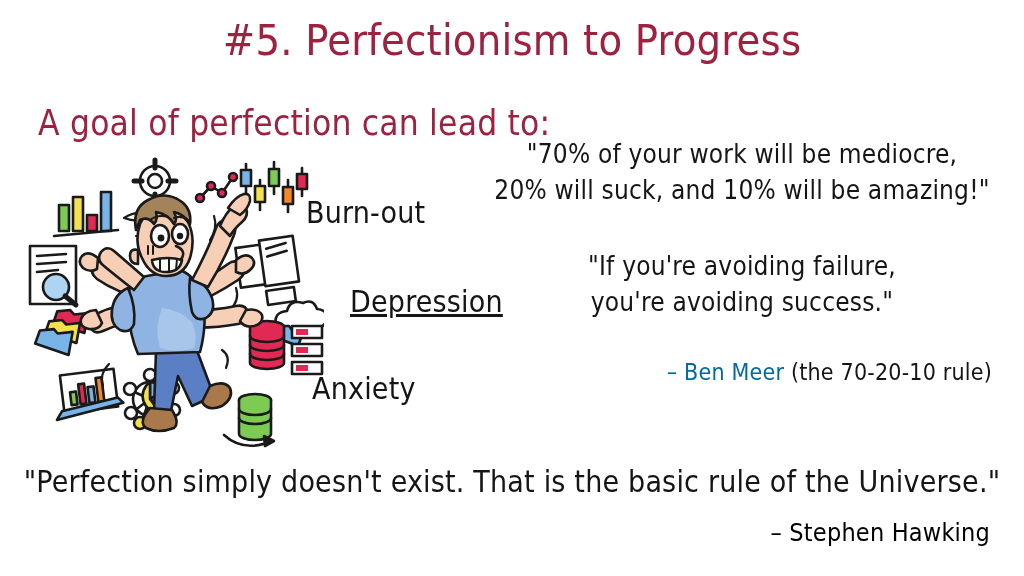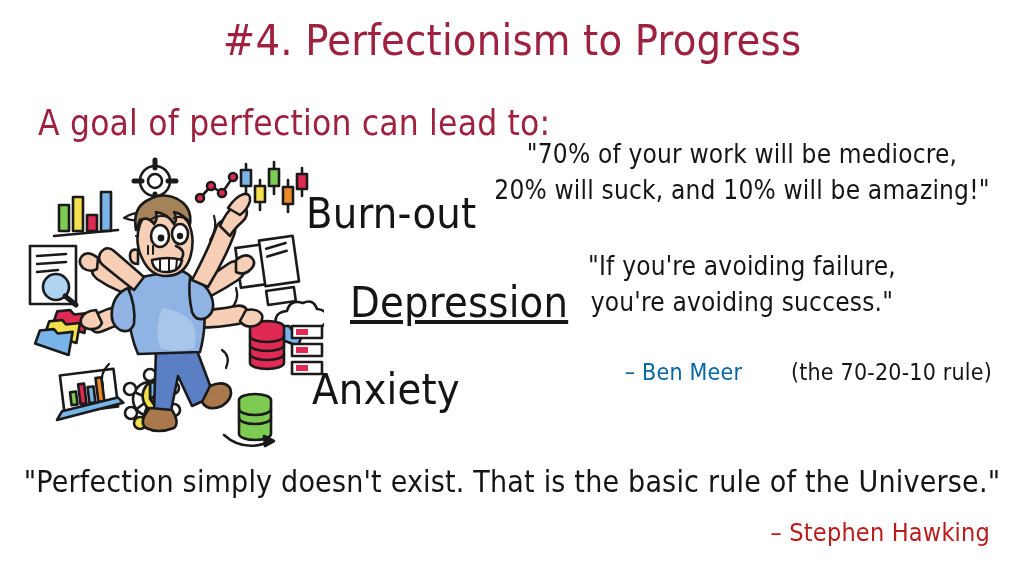--- a/index.html
+++ b/index.html
@@ -37,21 +37,21 @@
     left:38px; top:106px;
     font-size:35px;
     line-height:34px;
     color:#9E2240;
     white-space:nowrap;
   }
 
   
   .consequence {
     position:absolute;
-    font-size:43px;
+    font-size:30px;
     line-height:42px;
     color:#151515;
     white-space:nowrap;
     text-align:center;
   }
   #cons-0 { left:306px; top:192px; }
   #cons-1 { left:350px; top:281px;text-decoration:underline; }
   #cons-2 { left:312px; top:368px; }
 
   
@@ -67,56 +67,56 @@
 
   #attrib-0 {
     position:absolute;
     left:492px; top:356px; width:500px;
     text-align:right;
     font-size:23px;
     line-height:32px;
     white-space:nowrap;
   }
   #attrib-0 .who  { color:#0369a1; }
-  #attrib-0 .note { color:#151515;margin-left:42px; }
+  #attrib-0 .note { color:#151515; }
 
   
   #quote-2 {
     position:absolute;
     left:0; top:462px; width:1024px;
     text-align:center;
     font-size:30px;
     line-height:40px;
     color:#151515;
     white-space:nowrap;
   }
   #attrib-1 {
     position:absolute;
     left:0; top:516px; width:990px;
     text-align:right;
     font-size:25px;
     line-height:34px;
-    color:#b91c1c;
+    color:#000000;
     white-space:nowrap;
   }
 
   
   #illustration {
     position:absolute;
     left:24px; top:150px;
     width:300px; height:300px;
   }
   #illustration svg { display:block; width:300px; height:300px; }
 </style>
 </head>
 <body>
 
 <div class="slide">
 
-  <h1 id="title" class="hand">#4. Perfectionism to Progress</h1>
+  <h1 id="title" class="hand">#5. Perfectionism to Progress</h1>
 
   <div id="lead-in" class="hand">A goal of perfection can lead to:</div>
 
   <div id="cons-0" class="consequence hand">Burn-out</div>
   <div id="cons-1" class="consequence hand">Depression</div>
   <div id="cons-2" class="consequence hand">Anxiety</div>
 
   <div id="illustration">
     <svg viewBox="0 0 300 300" xmlns="http://www.w3.org/2000/svg">
       <g stroke="#1A1A1A" stroke-width="2.6" stroke-linejoin="round" stroke-linecap="round" fill="none">

